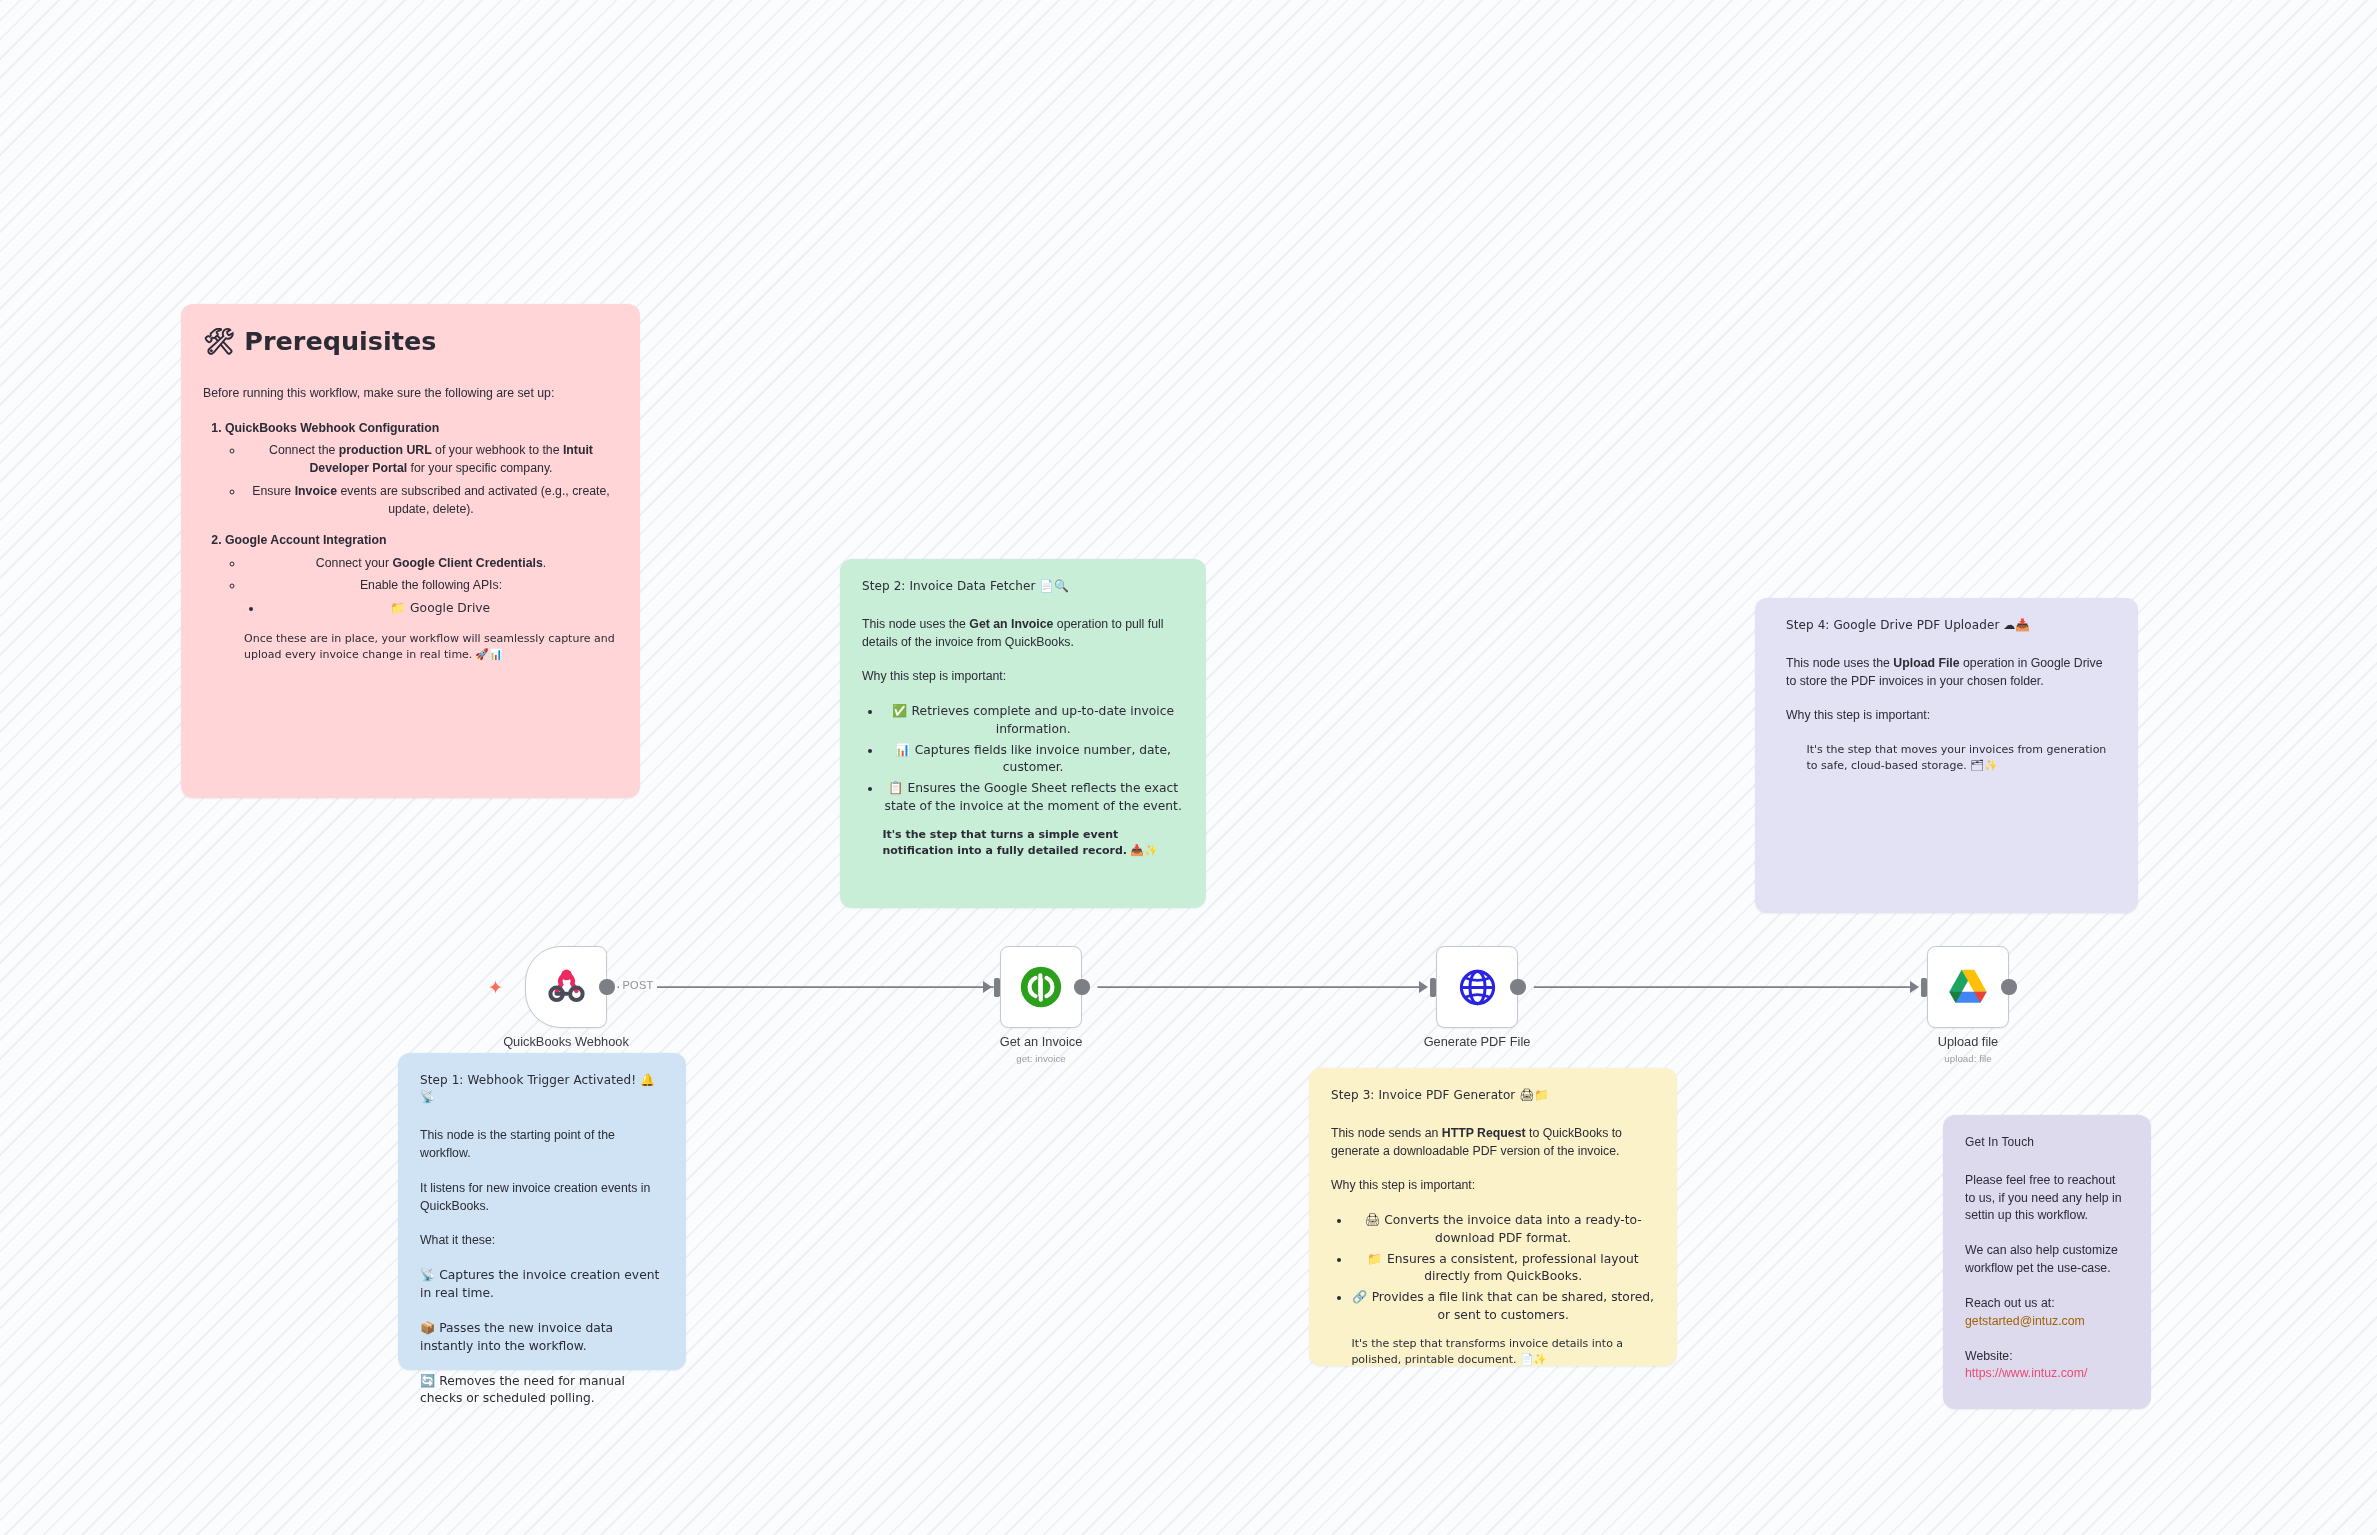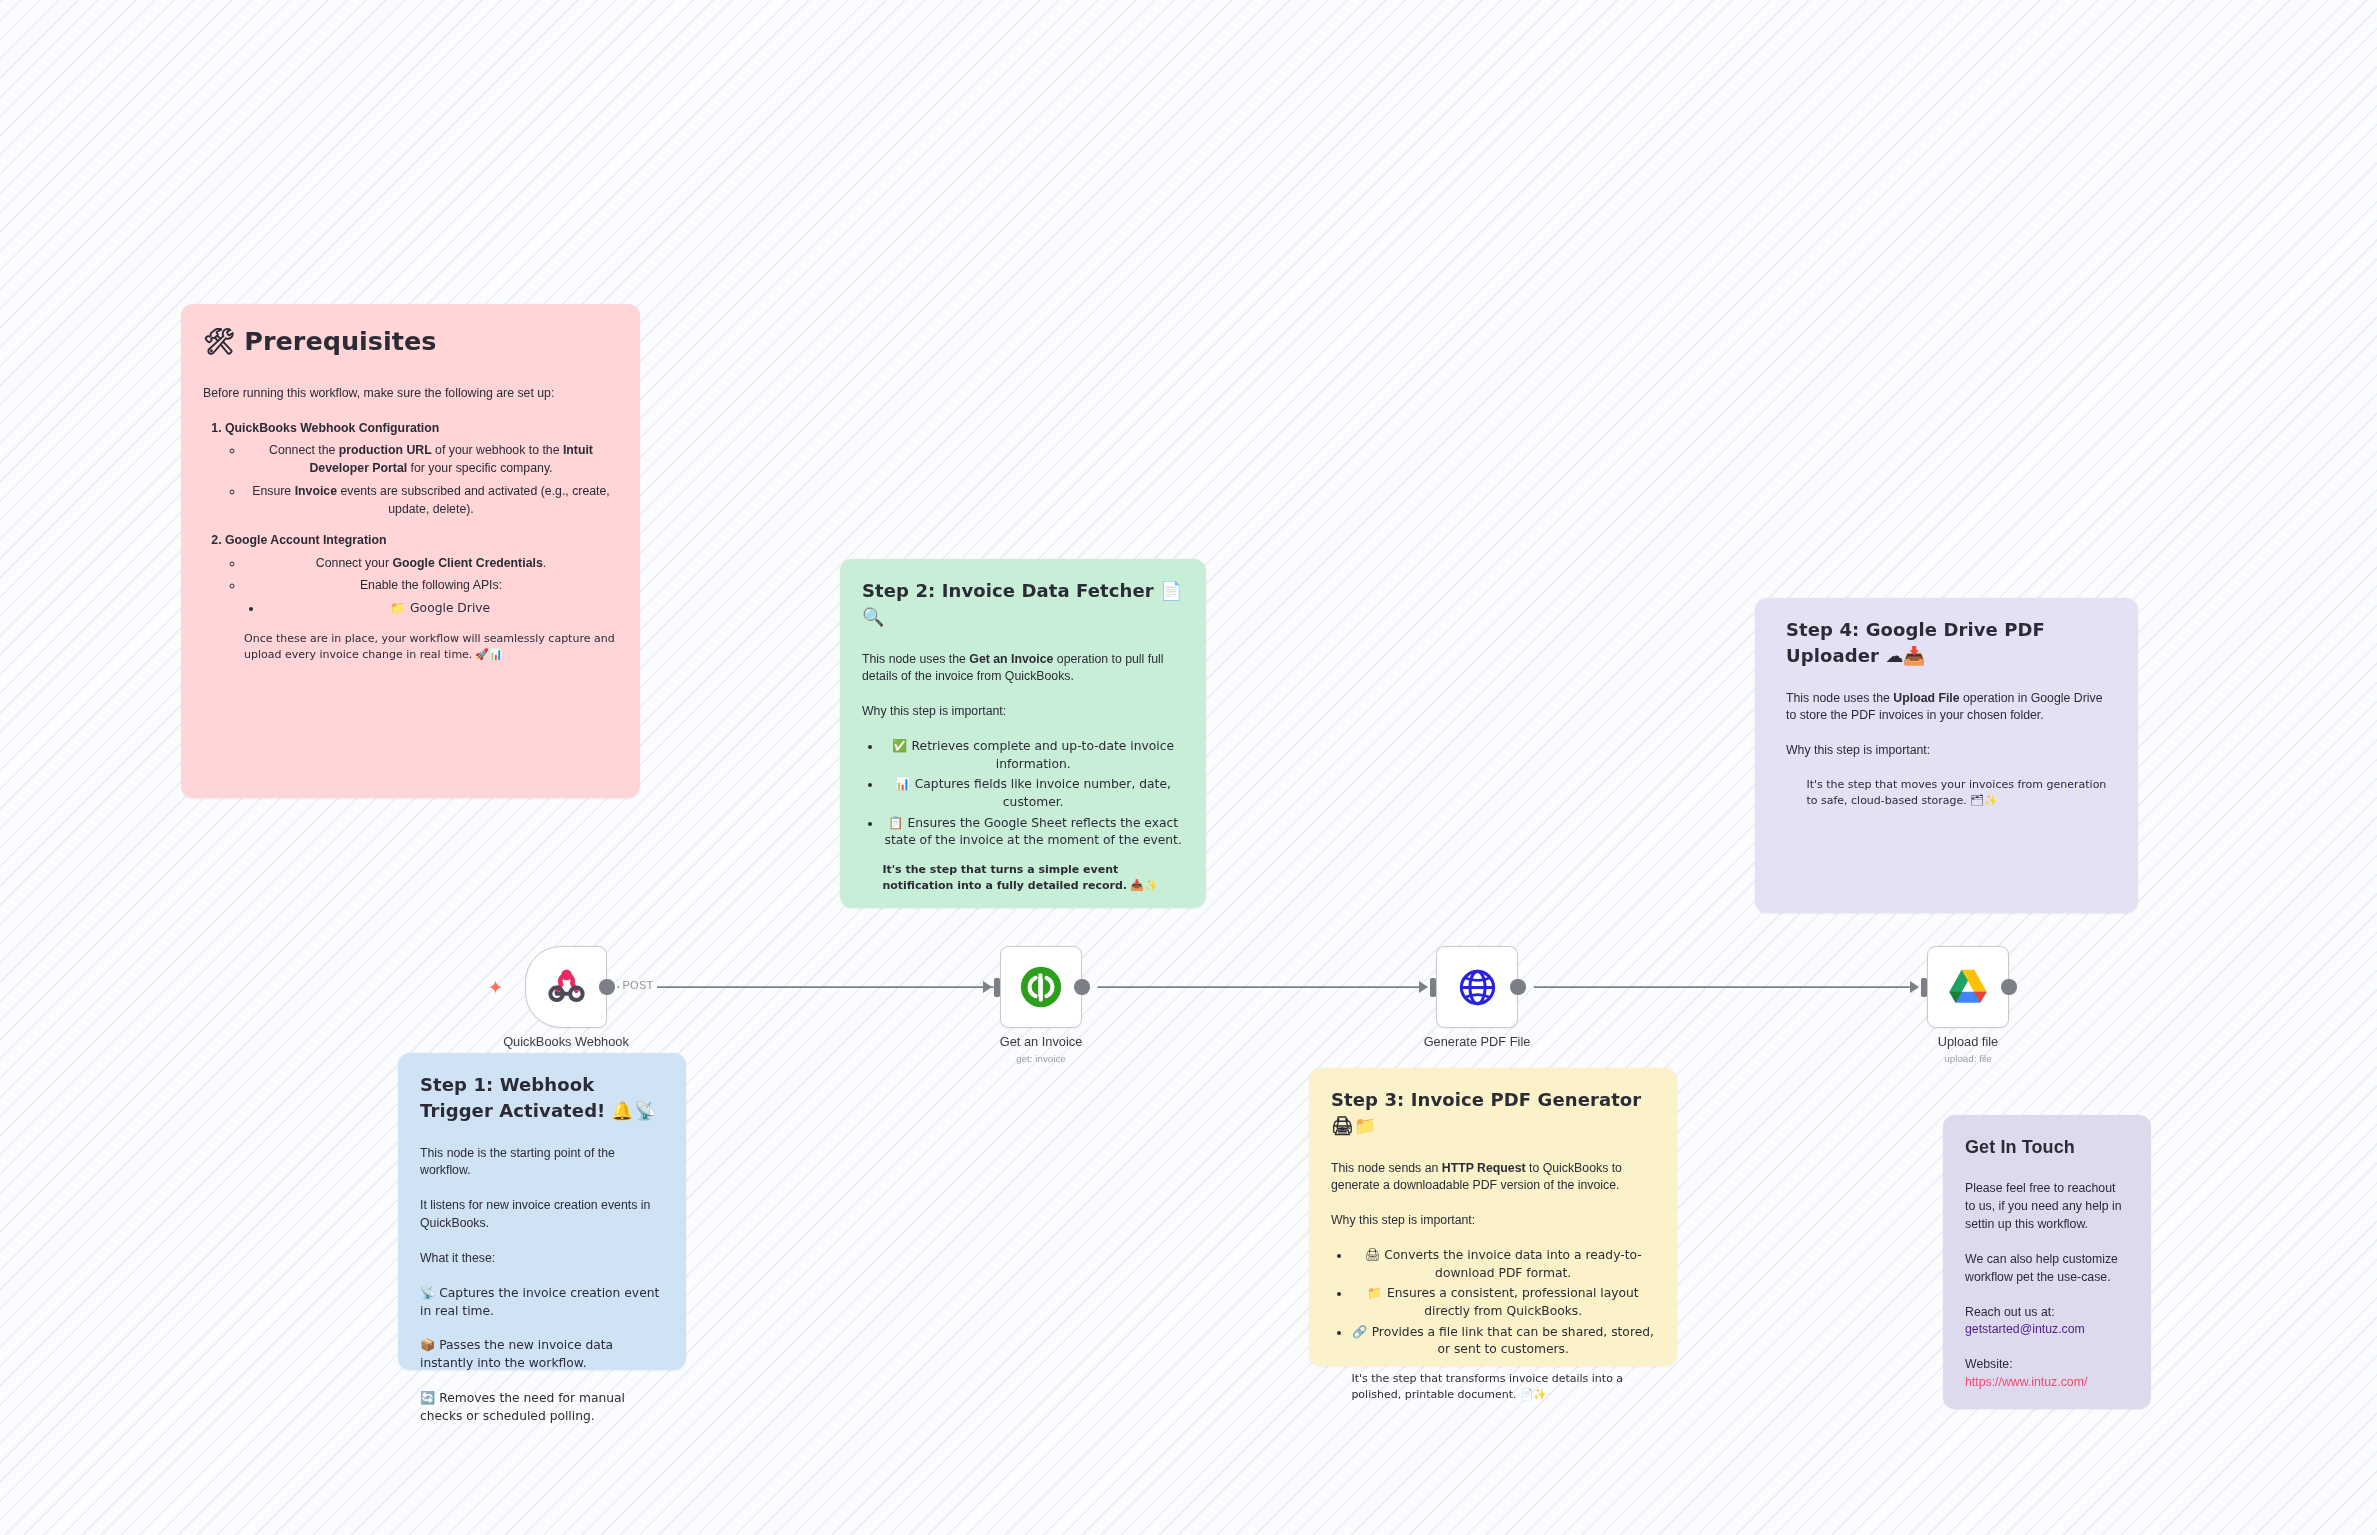--- a/index.html
+++ b/index.html
@@ -28,22 +28,22 @@
   .note {
     position: absolute;
     border-radius: 12px;
     padding: 19px 22px;
     color: #2b2b36;
     line-height: 1.45;
     box-shadow: 0 0.9px 1.7px rgba(50,60,90,0.07);
   }
   .note h3 {
     margin: 0 0 20.4px 0;
-    font-size: 18px;
-    font-weight: bold;
+    font-size: 12px;
+    font-weight: normal;
     letter-spacing: 0.1px;
   }
   .note h1.big {
     margin: 0 0 25.5px 0;
     font-size: 25.5px;
     font-weight: bold;
   }
   .note p { margin: 0 0 17px 0; font-size: 12.3px; }
   .note ul { margin: 0 0 12px 0; padding-left: 20.4px; }
   .note ul li { font-size: 12.3px; margin-bottom: 2.6px; text-align: center; }
@@ -242,21 +242,21 @@
       <li class="emoji">🔗 Provides a file link that can be shared, stored, or sent to customers.</li>
     </ul>
     <div class="indent emoji" style="margin-left:20.4px;">It's the step that transforms invoice details into a polished, printable document. 📄✨</div>
   </div>
 
   <div class="note note-lav" id="note-contact">
     <h3>Get In Touch</h3>
     <p>Please feel free to reachout to us, if you need any help in settin up this workflow.</p>
     <p>We can also help customize workflow pet the use-case.</p>
     <p>
-      <span>Reach out us at: </span><a href="#" style="color:#4c1d95; text-decoration:none;">getstarted@intuz.com</a>
+      <span>Reach out us at: </span><a href="#" style="color:#a16207; text-decoration:none;">getstarted@intuz.com</a>
     </p>
     <p>
       <span>Website: </span><a href="#" style="color:#ea4b71; text-decoration:none;">https://www.intuz.com/</a>
     </p>
   </div>
 
   <div class="node" id="node-webhook">
     <div class="sparkle">✦</div>
     <div class="node-box trigger">
       <svg width="43" height="43" viewBox="0 0 48 48">

